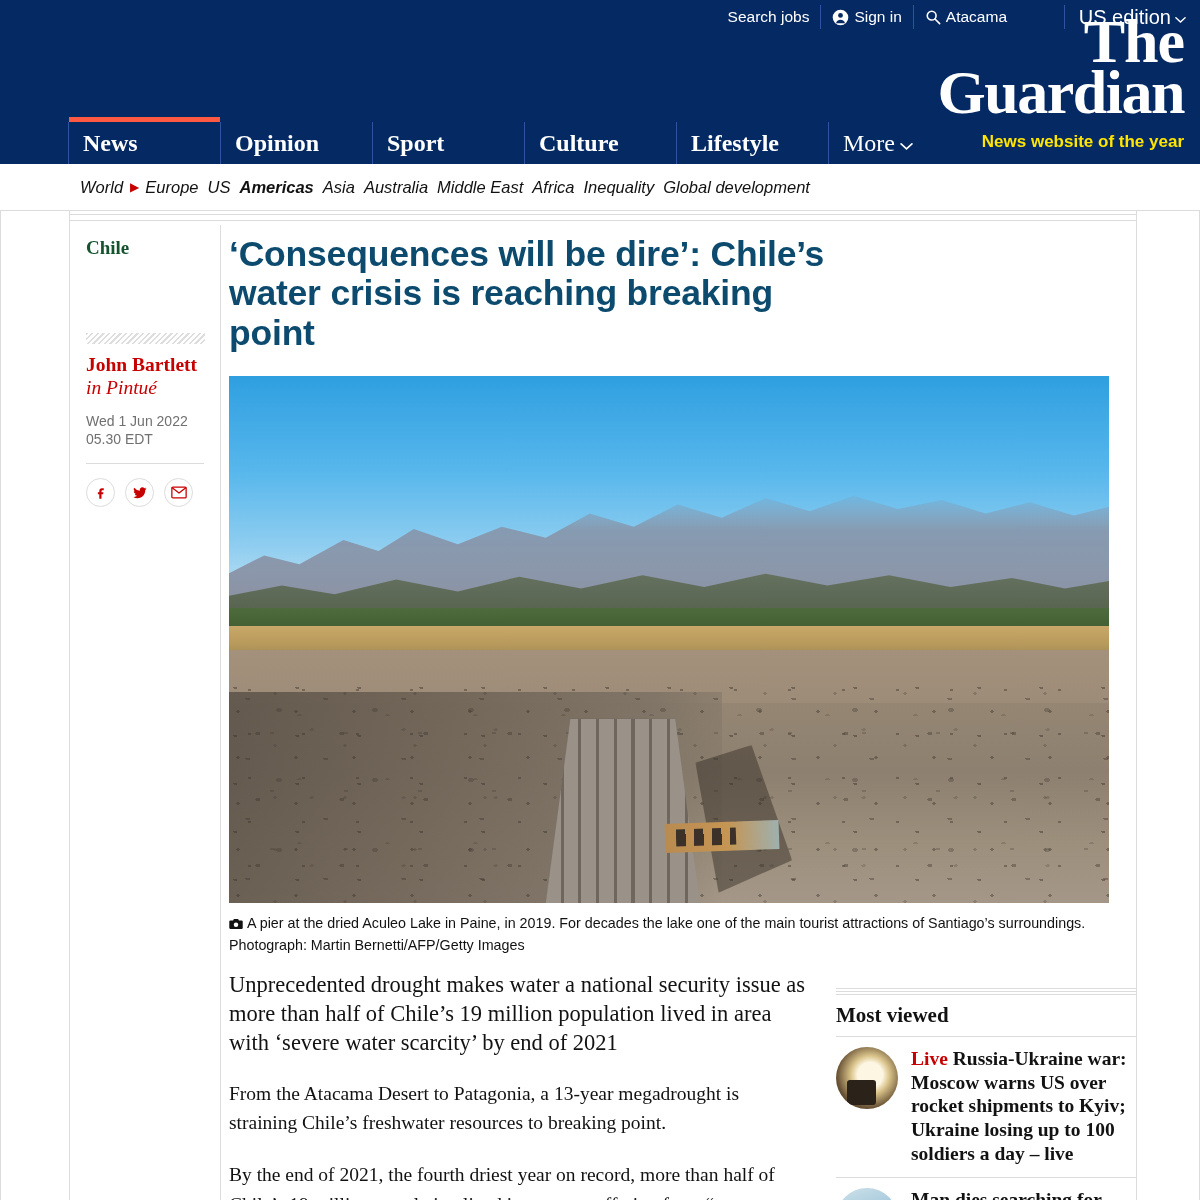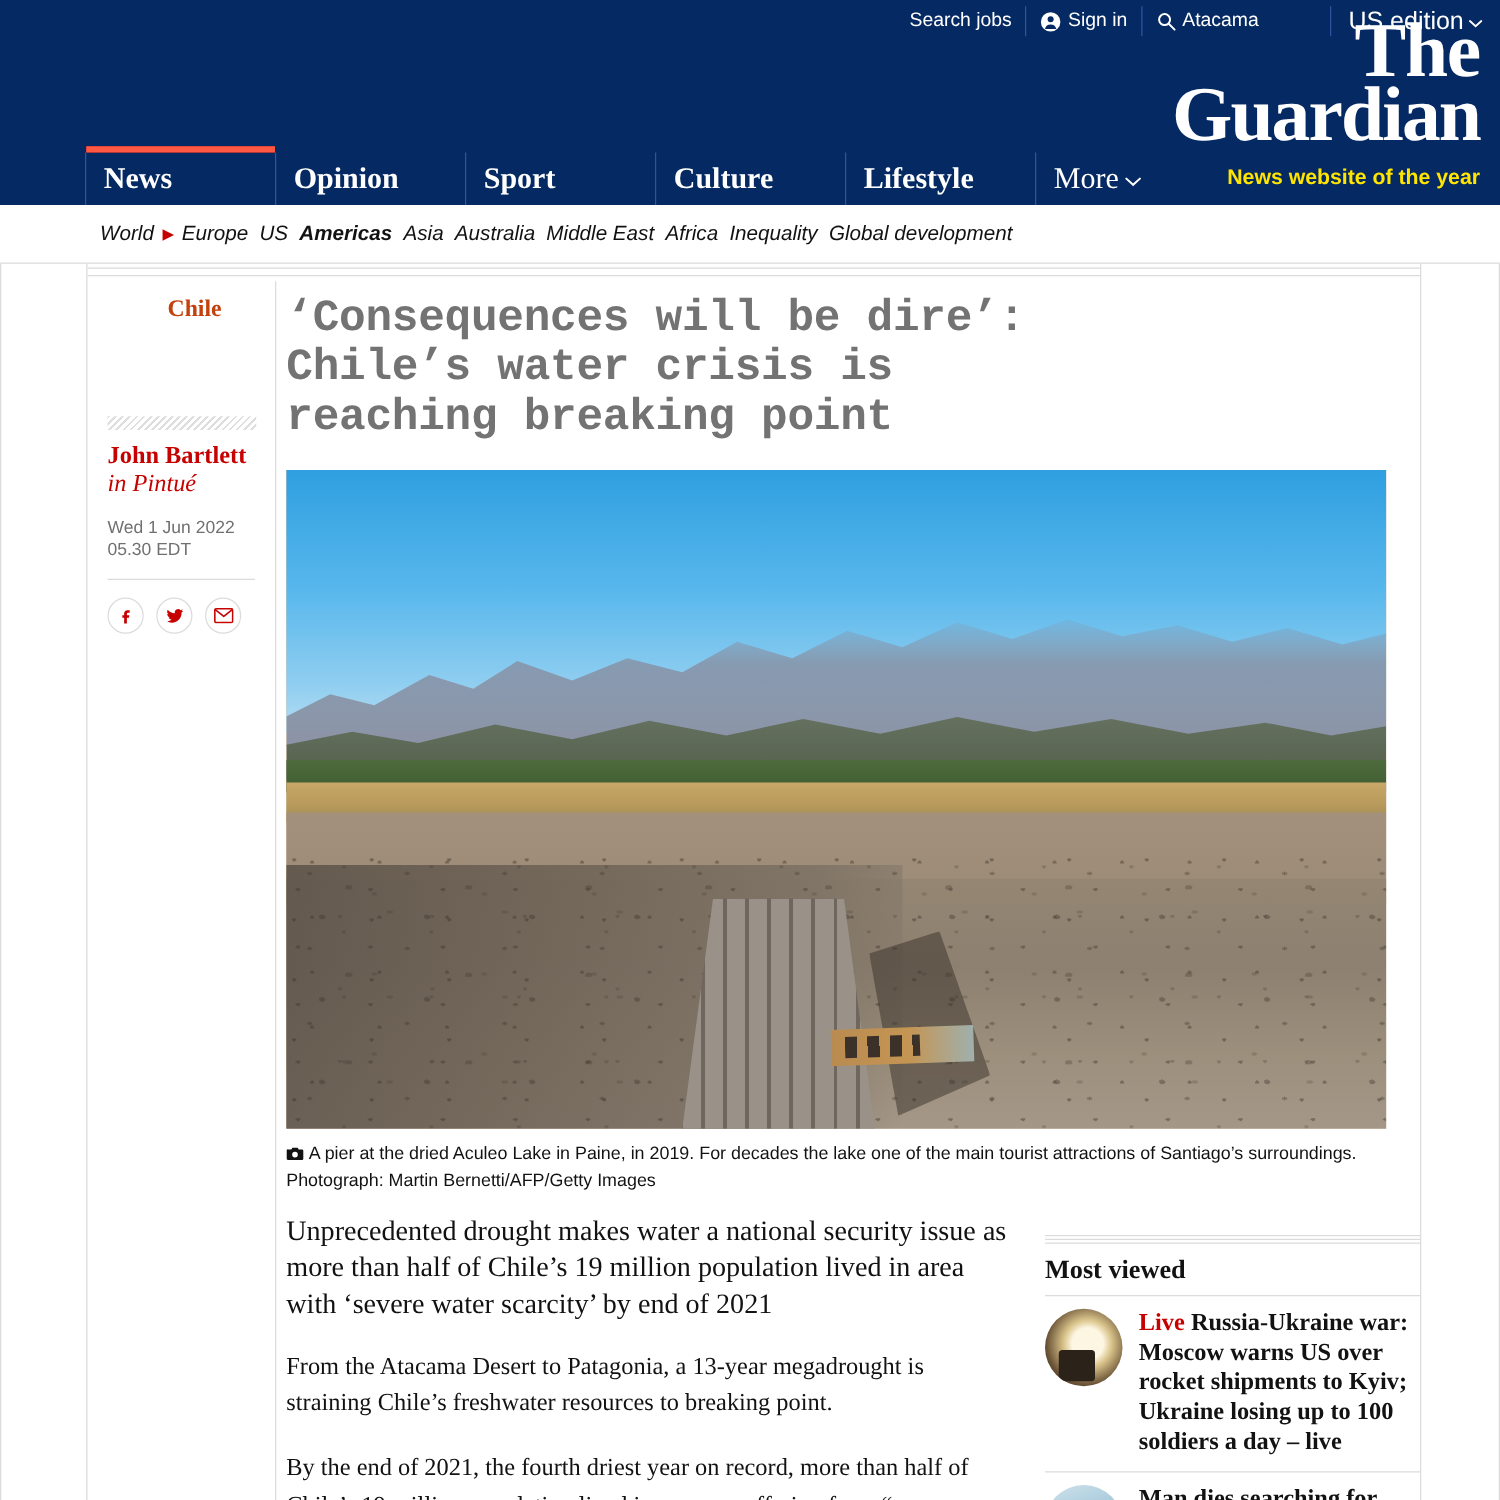--- a/index.html
+++ b/index.html
@@ -185,26 +185,25 @@
   }
 
   
   .meta-col {
     width: 151px;
     flex: 0 0 151px;
     padding: 12px 16px 0 16px;
     border-right: 1px solid #dcdcdc;
   }
   .kicker {
-    color: #c2410c;
+    color: #14532d;
     font-family: "Liberation Serif", serif;
     font-weight: bold;
     font-size: 19px;
     cursor: pointer;
-    margin-left: 48px;
   }
   .squiggle {
     margin-top: 74px;
     height: 11px;
     width: 119px;
     background-image:
       repeating-linear-gradient(135deg, #dcdcdc 0 1.6px, transparent 1.6px 4px);
     opacity: .95;
   }
   .byline {
@@ -241,22 +240,22 @@
   .share-btn svg { display: block; }
 
   
   .main-col {
     flex: 1 1 auto;
     min-width: 0;
     padding: 0 0 0 0;
     position: relative;
   }
   .headline {
-    color: #737373;
-    font-family: Liberation Mono, monospace;
+    color: #0c4a6e;
+    font-family: Liberation Sans, sans-serif;
     font-weight: bold;
     font-size: 35.5px;
     line-height: 1.11;
     letter-spacing: -0.2px;
     padding: 10px 20px 0 8px;
     max-width: 640px;
   }
 
   .figure { margin-top: 23px; padding-left: 8px; }
   .photo {

